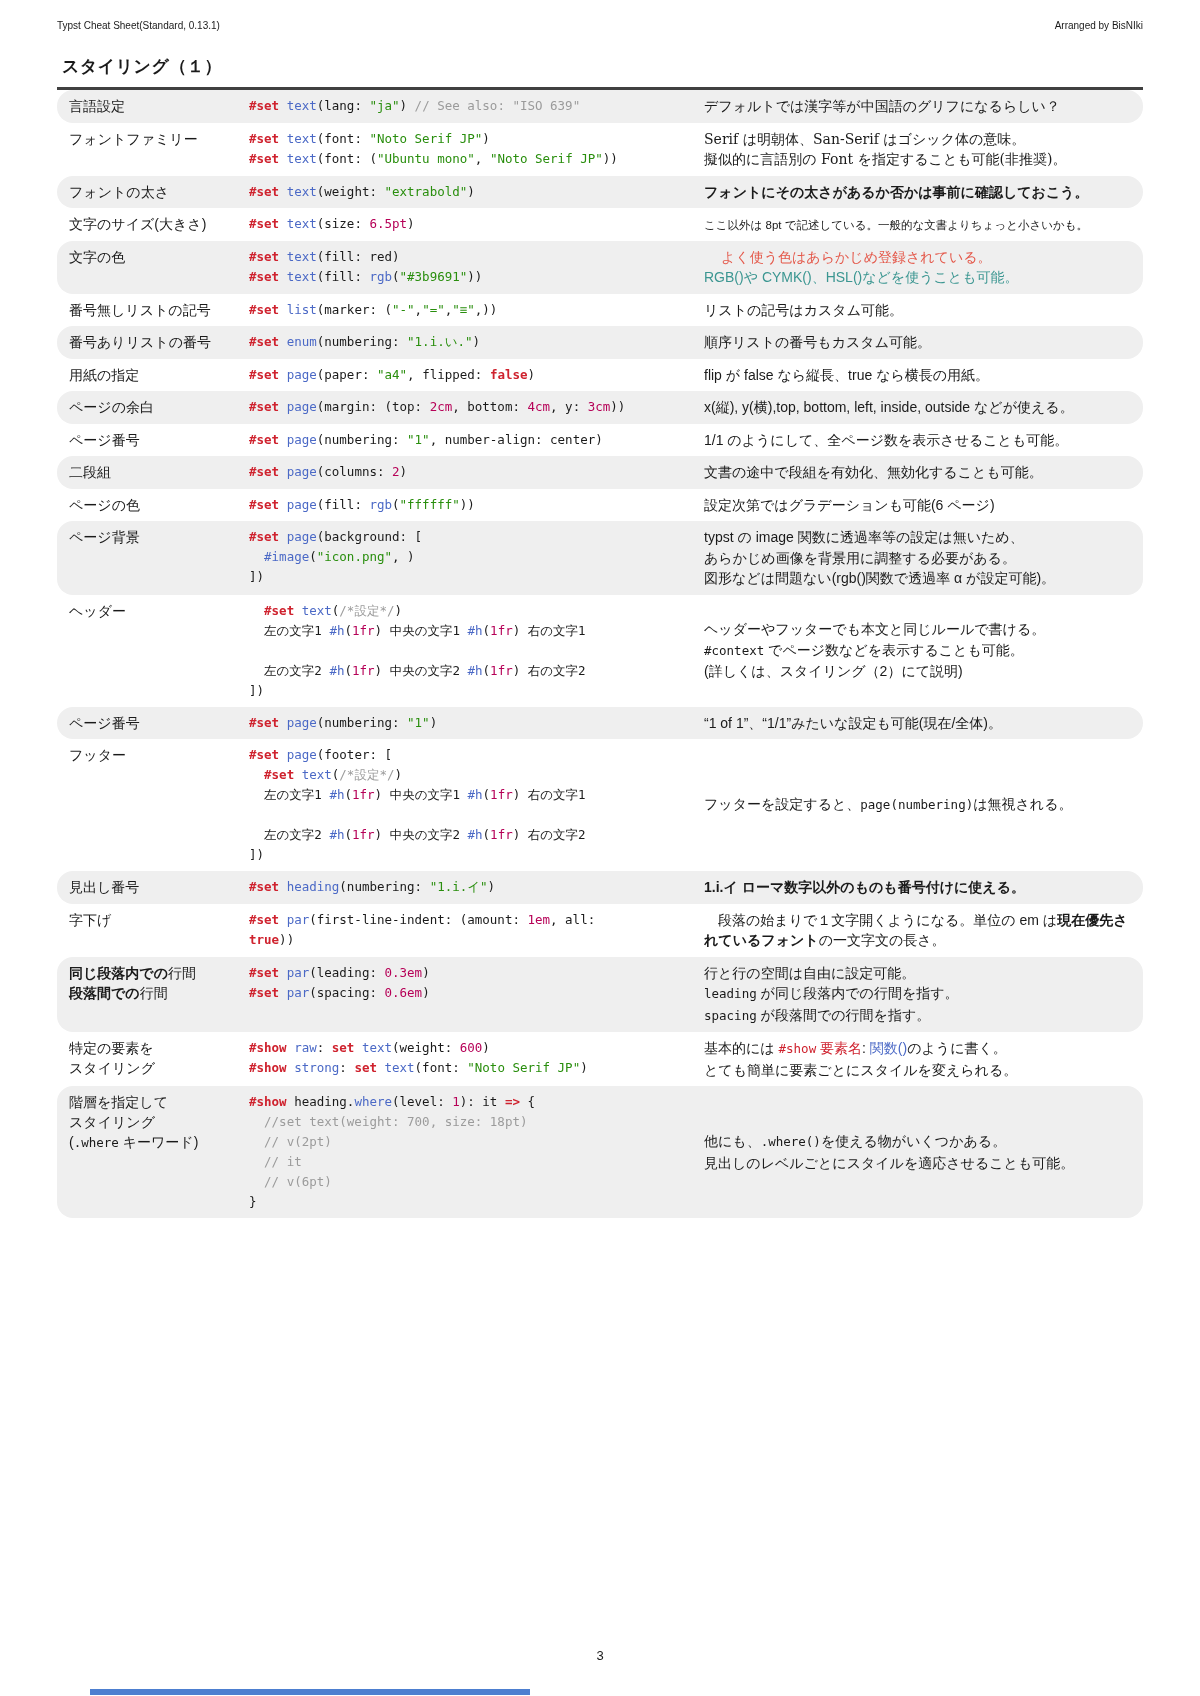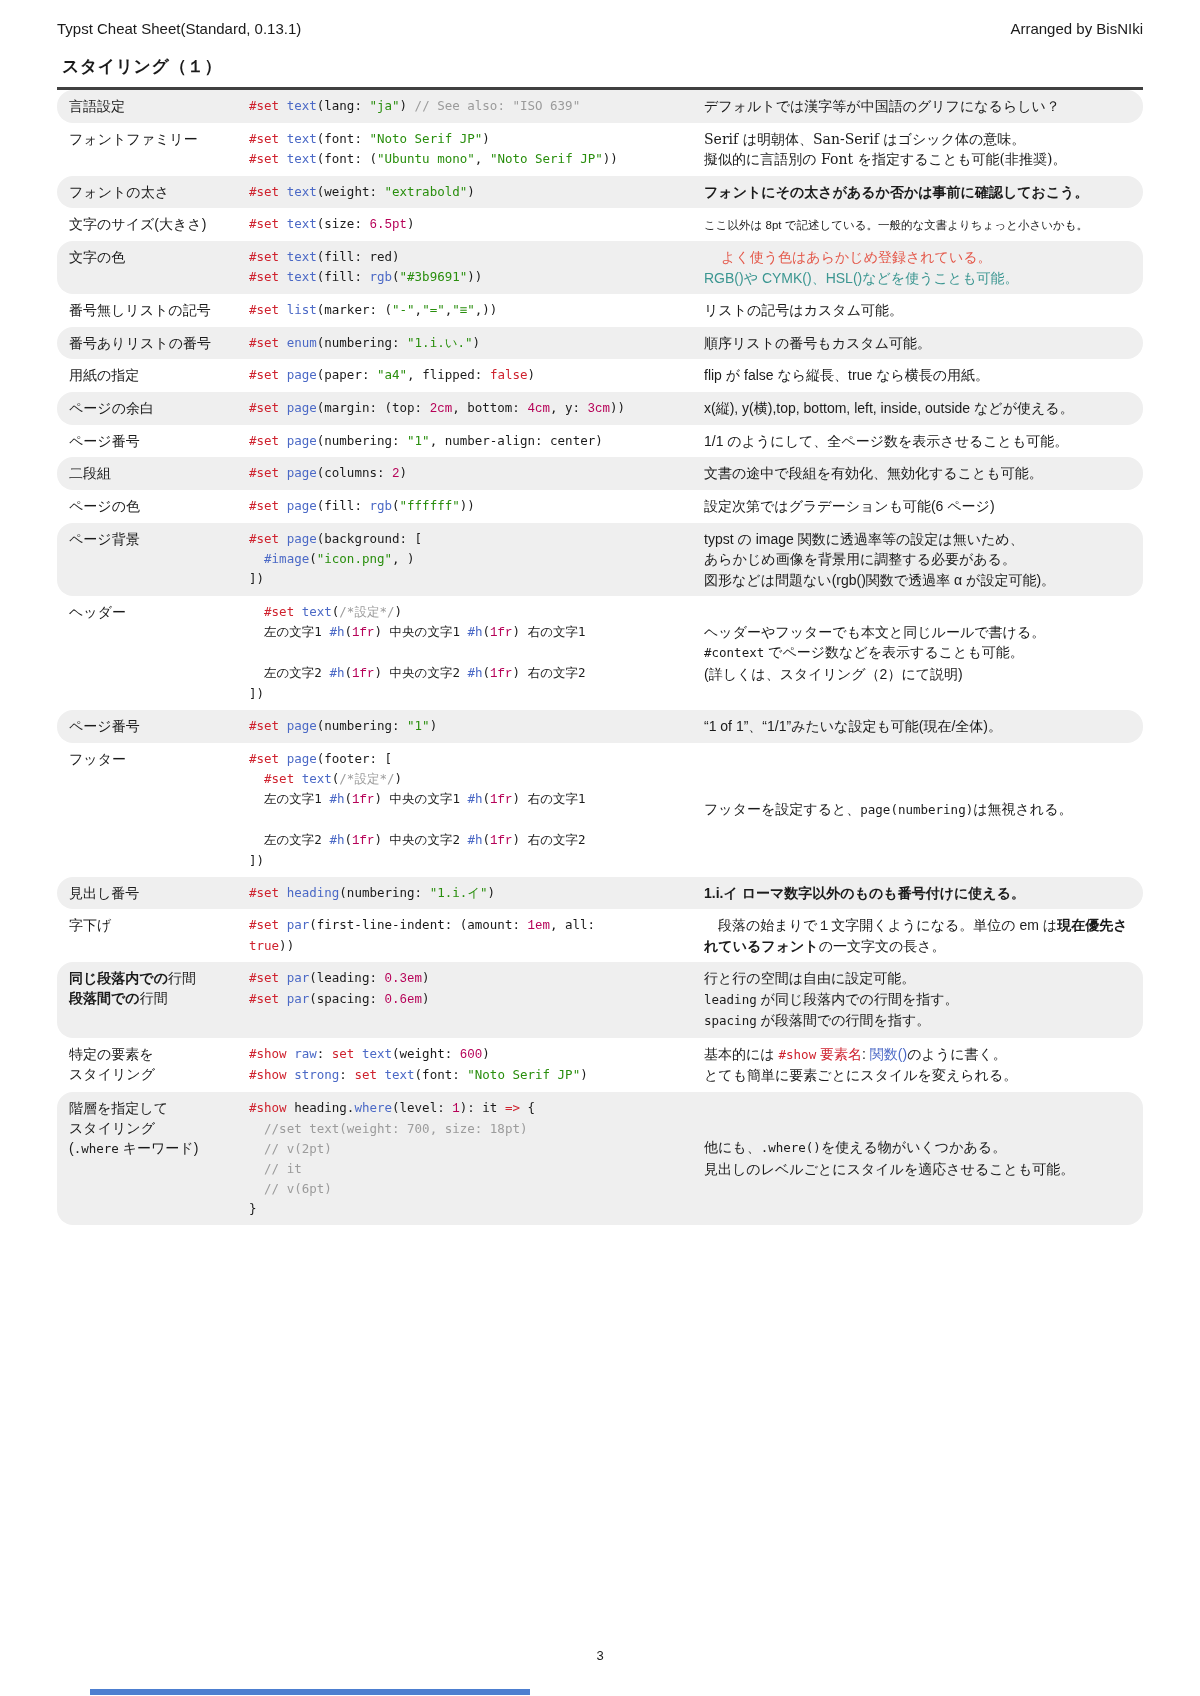--- a/index.html
+++ b/index.html
@@ -1,35 +1,35 @@
 <!DOCTYPE html>
 <html style="--kw: #cf222e; --fn: #4b69c6; --str: #298e0d; --num: #b60157; --cmt: #9b9b9b; --red: #e4584a; --teal: #3b9691; --rule: #404040; --row_alt: #efefef; --selection_bar: #4d7fd0;"><head>
 <meta charset="utf-8">
 <style>
   html,body{margin:0;padding:0;}
   body{
     width:1200px;height:1696px;position:relative;overflow:hidden;
     background:#ffffff;color:#1a1a1a;
     font-family:"Liberation Sans",sans-serif;
   }
-  .doc-header{position:absolute;top:20px;left:57px;width:1086px;display:flex;justify-content:space-between;font-size:15px;}
+  .doc-header{position:absolute;top:20px;left:57px;width:1086px;display:flex;justify-content:space-between;font-size:10px;}
   .section-title{position:absolute;top:55px;left:62px;font-size:17px;font-weight:700;letter-spacing:.5px;}
   .cheat-table{position:absolute;top:87px;left:57px;width:1086px;border-top:3px solid var(--rule);}
   .row{display:flex;align-items:stretch;padding:6px 0 6px 12px;box-sizing:border-box;}
   .row.alt{background:var(--row_alt);border-radius:16px;}
   .cell-label{width:180px;flex:none;font-size:14px;line-height:20px;}
   .cell-code{width:455px;flex:none;font-family:"DejaVu Sans Mono",monospace;font-size:12.5px;line-height:20px;}
   .cell-desc{flex:1;min-width:0;font-size:14px;line-height:20.5px;display:flex;flex-direction:column;justify-content:center;padding-right:6px;}
   .line{min-height:20px;white-space:pre-wrap;}
   .line span{white-space:pre-wrap;}
   
-  .s-kw{color:var(--kw);}
+  .s-kw{color:var(--kw);font-weight:bold;}
   .s-fn{color:var(--fn);}
   .s-str{color:var(--str);}
-  .s-num{color:var(--num);font-family:Liberation Mono, monospace;}
+  .s-num{color:var(--num);}
   .s-cmt{color:var(--cmt);}
   .s-pl{}
   
   .s-bold{font-weight:700;}
   .s-red{color:var(--red);margin-left:17px;}
   .s-teal{color:var(--teal);}
   .s-serif{font-family:"DejaVu Serif",serif;}
   .s-small{font-size:11.5px;line-height:18px;}
   .s-mono{font-family:"DejaVu Sans Mono",monospace;font-size:12.5px;}
   .s-kwc{color:var(--kw);}

